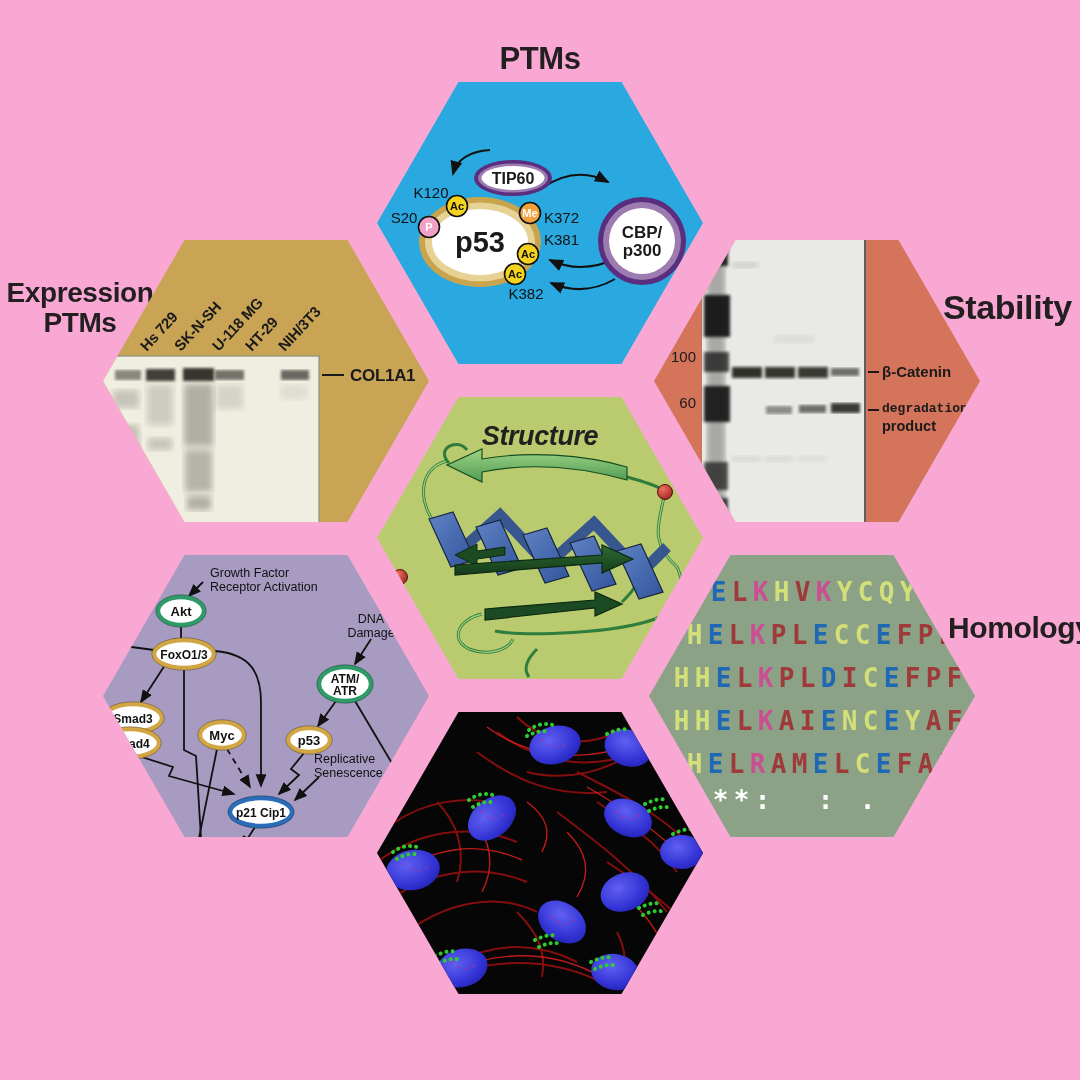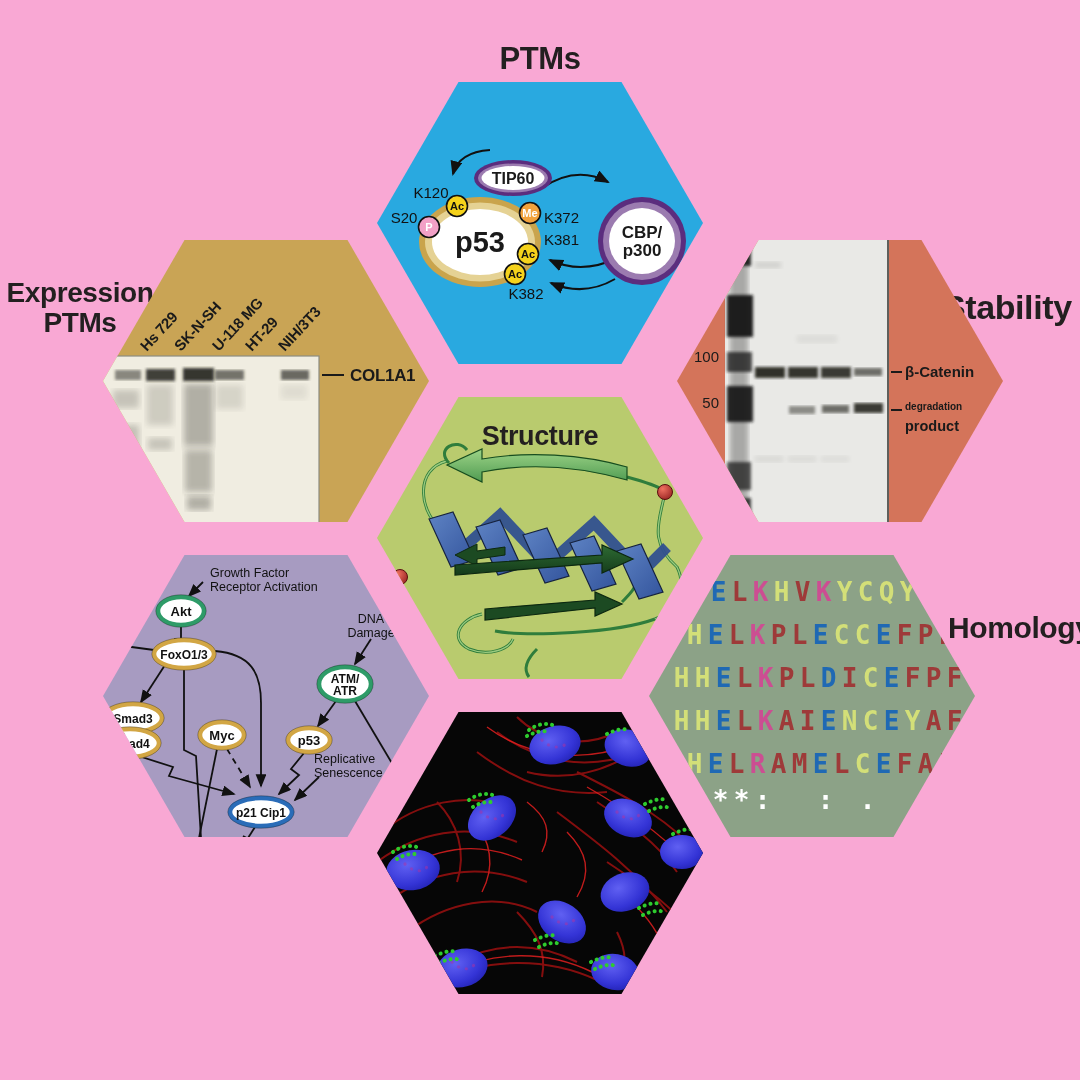--- a/index.html
+++ b/index.html
@@ -142,21 +142,21 @@
         <div class="lane-label" style="left: 46px;">Hs 729</div>
         <div class="lane-label" style="left: 80px;">SK-N-SH</div>
         <div class="lane-label" style="left: 118px;">U-118 MG</div>
         <div class="lane-label" style="left: 151px;">HT-29</div>
         <div class="lane-label" style="left: 184px;">NIH/3T3</div>
       </div>
     <div class="dash" style="left:219px;top:134px;width:22px;"></div>
     <div class="blot-label" style="left:247px;top:126px;font-size:17px;letter-spacing:-0.3px;">COL1A1</div>
   </div>
 
-  <div class="hex" style="left: 677px; top: 240px; background: rgb(212, 116, 90);">
+  <div class="hex" style="left: 654px; top: 240px; background: rgb(212, 116, 90);">
     <svg width="326" height="282" viewBox="0 0 326 282">
       <defs>
         <filter id="bl2s">
             <feGaussianBlur stdDeviation="1.6"></feGaussianBlur>
           </filter>
         <filter id="bl3s">
             <feGaussianBlur stdDeviation="2.6"></feGaussianBlur>
           </filter>
       </defs>
       <rect x="48" y="-2" width="164" height="288" fill="#E9E9E6"></rect>
@@ -180,31 +180,31 @@
         <rect x="177" y="163" width="29" height="10" opacity="0.85" filter="url(#bl2s)"></rect>
         <rect x="78" y="22" width="26" height="6" opacity="0.12" filter="url(#bl3s)"></rect>
         <rect x="78" y="216" width="28" height="6" opacity="0.08" filter="url(#bl3s)"></rect>
         <rect x="111" y="216" width="28" height="6" opacity="0.07" filter="url(#bl3s)"></rect>
         <rect x="144" y="216" width="28" height="6" opacity="0.06" filter="url(#bl3s)"></rect>
         <rect x="120" y="95" width="40" height="8" opacity="0.06" filter="url(#bl3s)"></rect>
       </g>
     </svg>
     <div id="stab-mw">
         <div class="mw" style="top: 108px; left: 0px;">100</div>
-        <div class="mw" style="top: 154px; left: 0px;">50</div>
+        <div class="mw" style="top: 154px; left: 0px;">60</div>
       </div>
     <div class="dash" style="left:214px;top:131px;width:11px;"></div>
     <div class="blot-label" style="left:228px;top:123px;font-size:15px;">β-Catenin</div>
     <div class="dash" style="left:214px;top:169px;width:11px;"></div>
-    <div class="blot-label" style="left:228px;top:161px;font-size:10px;">degradation</div>
+    <div class="blot-label" style="left:228px;top:161px;font-size:13px;font-family:Liberation Mono, monospace;">degradation</div>
     <div class="blot-label" style="left:228px;top:178px;font-size:14.5px;">product</div>
   </div>
 
   <div class="hex" style="left: 377px; top: 397px; background: rgb(185, 203, 110);">
-    <div class="title t-center" style="left:0;top:25px;width:326px;font-size:27px;position:absolute;">Structure</div>
+    <div class="title t-center" style="left:0;top:25px;width:326px;font-size:27px;position:absolute;font-style:italic;">Structure</div>
     <svg width="326" height="282" viewBox="0 0 326 282">
       <defs>
         <linearGradient id="grnG" x1="0" y1="0" x2="0" y2="1">
           <stop offset="0" stop-color="#9ED487"></stop>
             <stop offset="1" stop-color="#4F9B52"></stop>
         </linearGradient>
         <linearGradient id="dgrnG" x1="0" y1="0" x2="0" y2="1">
           <stop offset="0" stop-color="#2E6B33"></stop>
             <stop offset="1" stop-color="#143A1A"></stop>
         </linearGradient>

